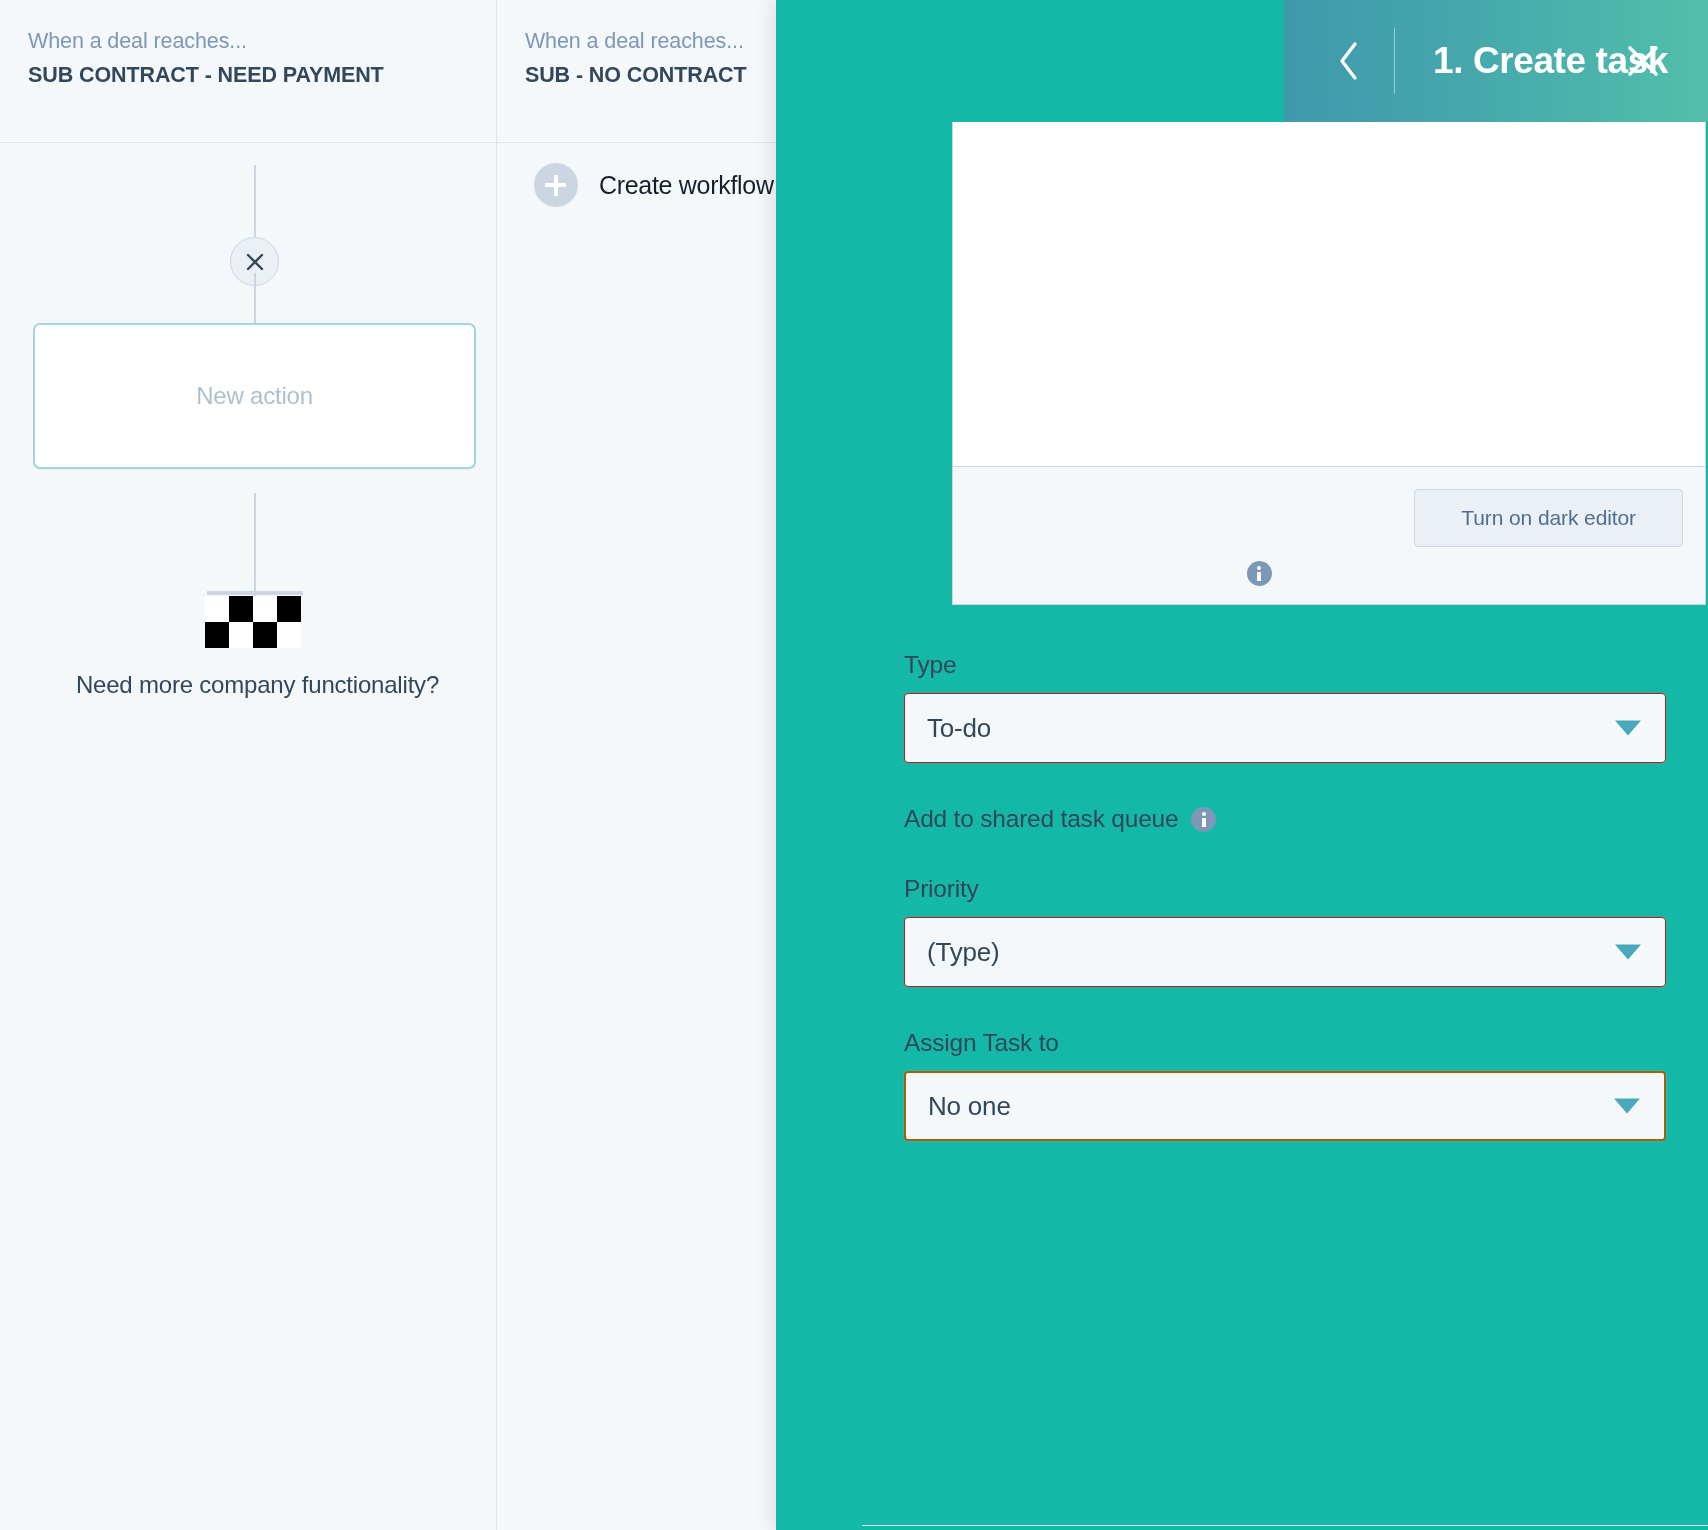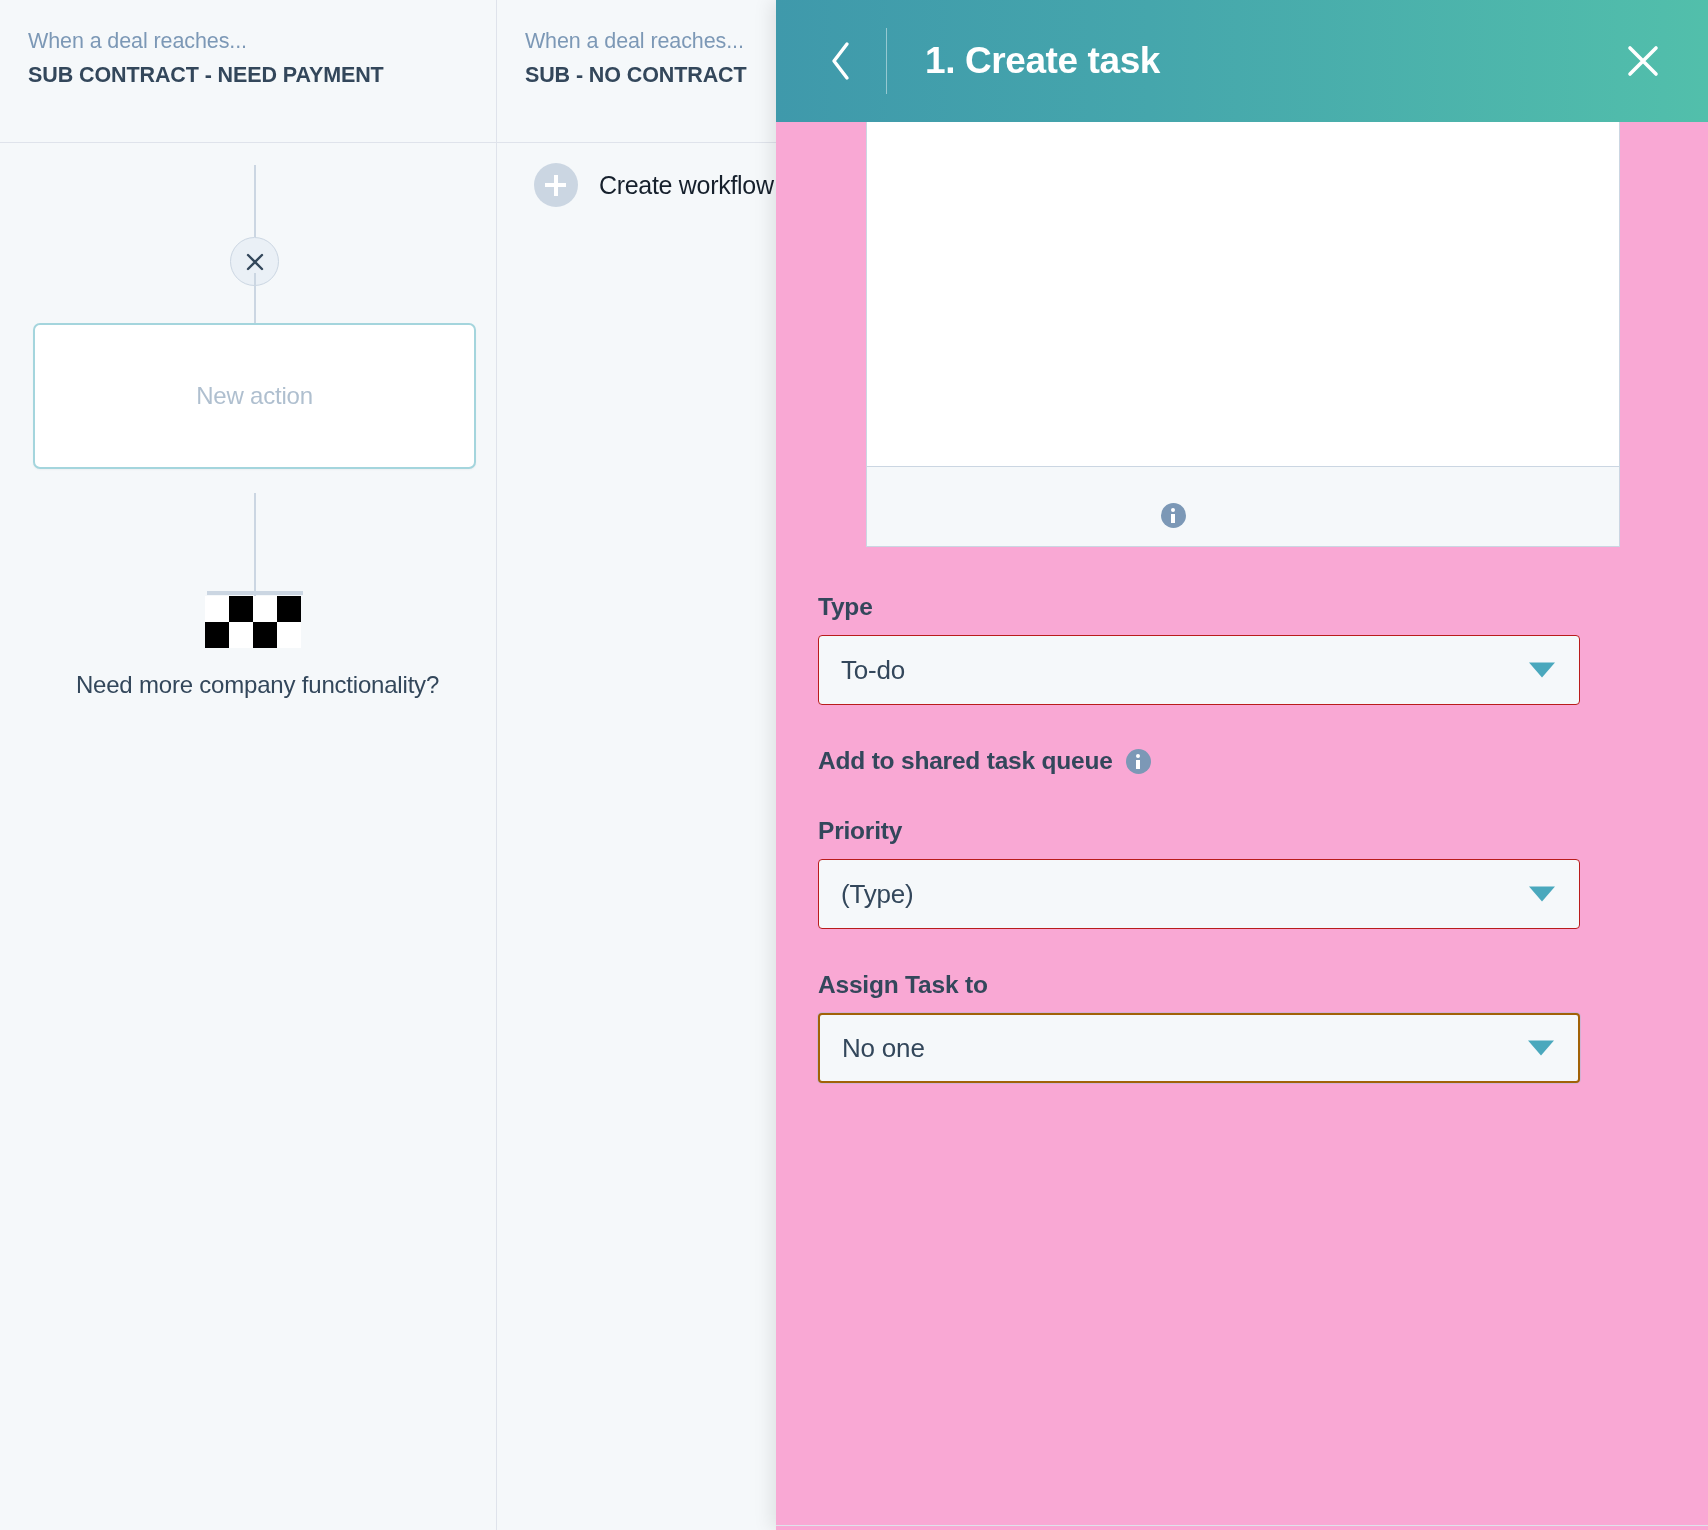--- a/index.html
+++ b/index.html
@@ -97,23 +97,23 @@
   }
   .plus-circle:after {
     content: ""; width: 4px; height: 21px; background: #fff; position: absolute;
   }
   .plus-wrap { position: relative; width: 44px; height: 44px; }
   .create-wf .lbl { font-size: 25px; color: #16202c; letter-spacing: -0.3px; white-space: nowrap; }
 
   
   .modal {
     position: absolute; left: 776px; top: 0; width: 932px; height: 1530px;
-    background: #f9a8d4;
+    background: #14b8a6;
     box-shadow: -4px 0 18px rgba(0,0,0,0.10);
-    display: flex; flex-direction: column;
+    display: flex; flex-direction: column; align-items: flex-end;
   }
   .modal-header {
     height: 122px; flex: 0 0 auto;
     background: linear-gradient(90deg, #3f99ab 0%, #45a6ac 40%, #52bfab 100%);
     display: flex; align-items: center; padding: 0 40px 0 42px;
     position: relative;
   }
   .back-btn {
     width: 46px; height: 46px; display: flex; align-items: center; justify-content: center;
     cursor: pointer; flex: 0 0 auto;
@@ -161,21 +161,21 @@
   }
   .info-icon:after {
     content: ""; position: absolute; top: 11px; width: 4px; height: 9px;
     background: #fff;
   }
 
   
   .field { margin-top: 42px; }
   .field:first-child { margin-top: 0; }
   .field-label {
-    font-size: 24.5px; color: #33475b; font-weight: 700; letter-spacing: -0.2px;
+    font-size: 24.5px; color: #33475b; font-weight: 400; letter-spacing: -0.2px;
     margin-bottom: 14px; display: flex; align-items: center; gap: 13px;
   }
   .select {
     position: relative; width: 762px; height: 70px;
     background: #f5f8fa; border: 1px solid #b91c1c; border-radius: 4px;
     display: flex; align-items: center; padding: 0 22px;
     cursor: pointer;
   }
   .select.focused { border: 2px solid #a16207; box-shadow: 0 0 0 1px rgba(94,200,216,0.25); }
   .select .value {
@@ -280,20 +280,21 @@
           <path d="M7 7 L33 33 M33 7 L7 33" stroke="#ffffff" stroke-width="3.6" stroke-linecap="round" fill="none"></path>
         </svg>
       </div>
     </div>
 
     <div class="modal-body">
 
       <div class="editor-wrap">
         <div class="editor-canvas"></div>
         <div class="editor-footer">
+          <div class="dark-editor-btn">Turn on dark editor</div>
           <div class="editor-info">
             <span class="info-icon"></span>
           </div>
         </div>
       </div>
 
       <div class="body-inner" style="margin-top:46px;">
 
         <div class="field">
           <div class="field-label">

